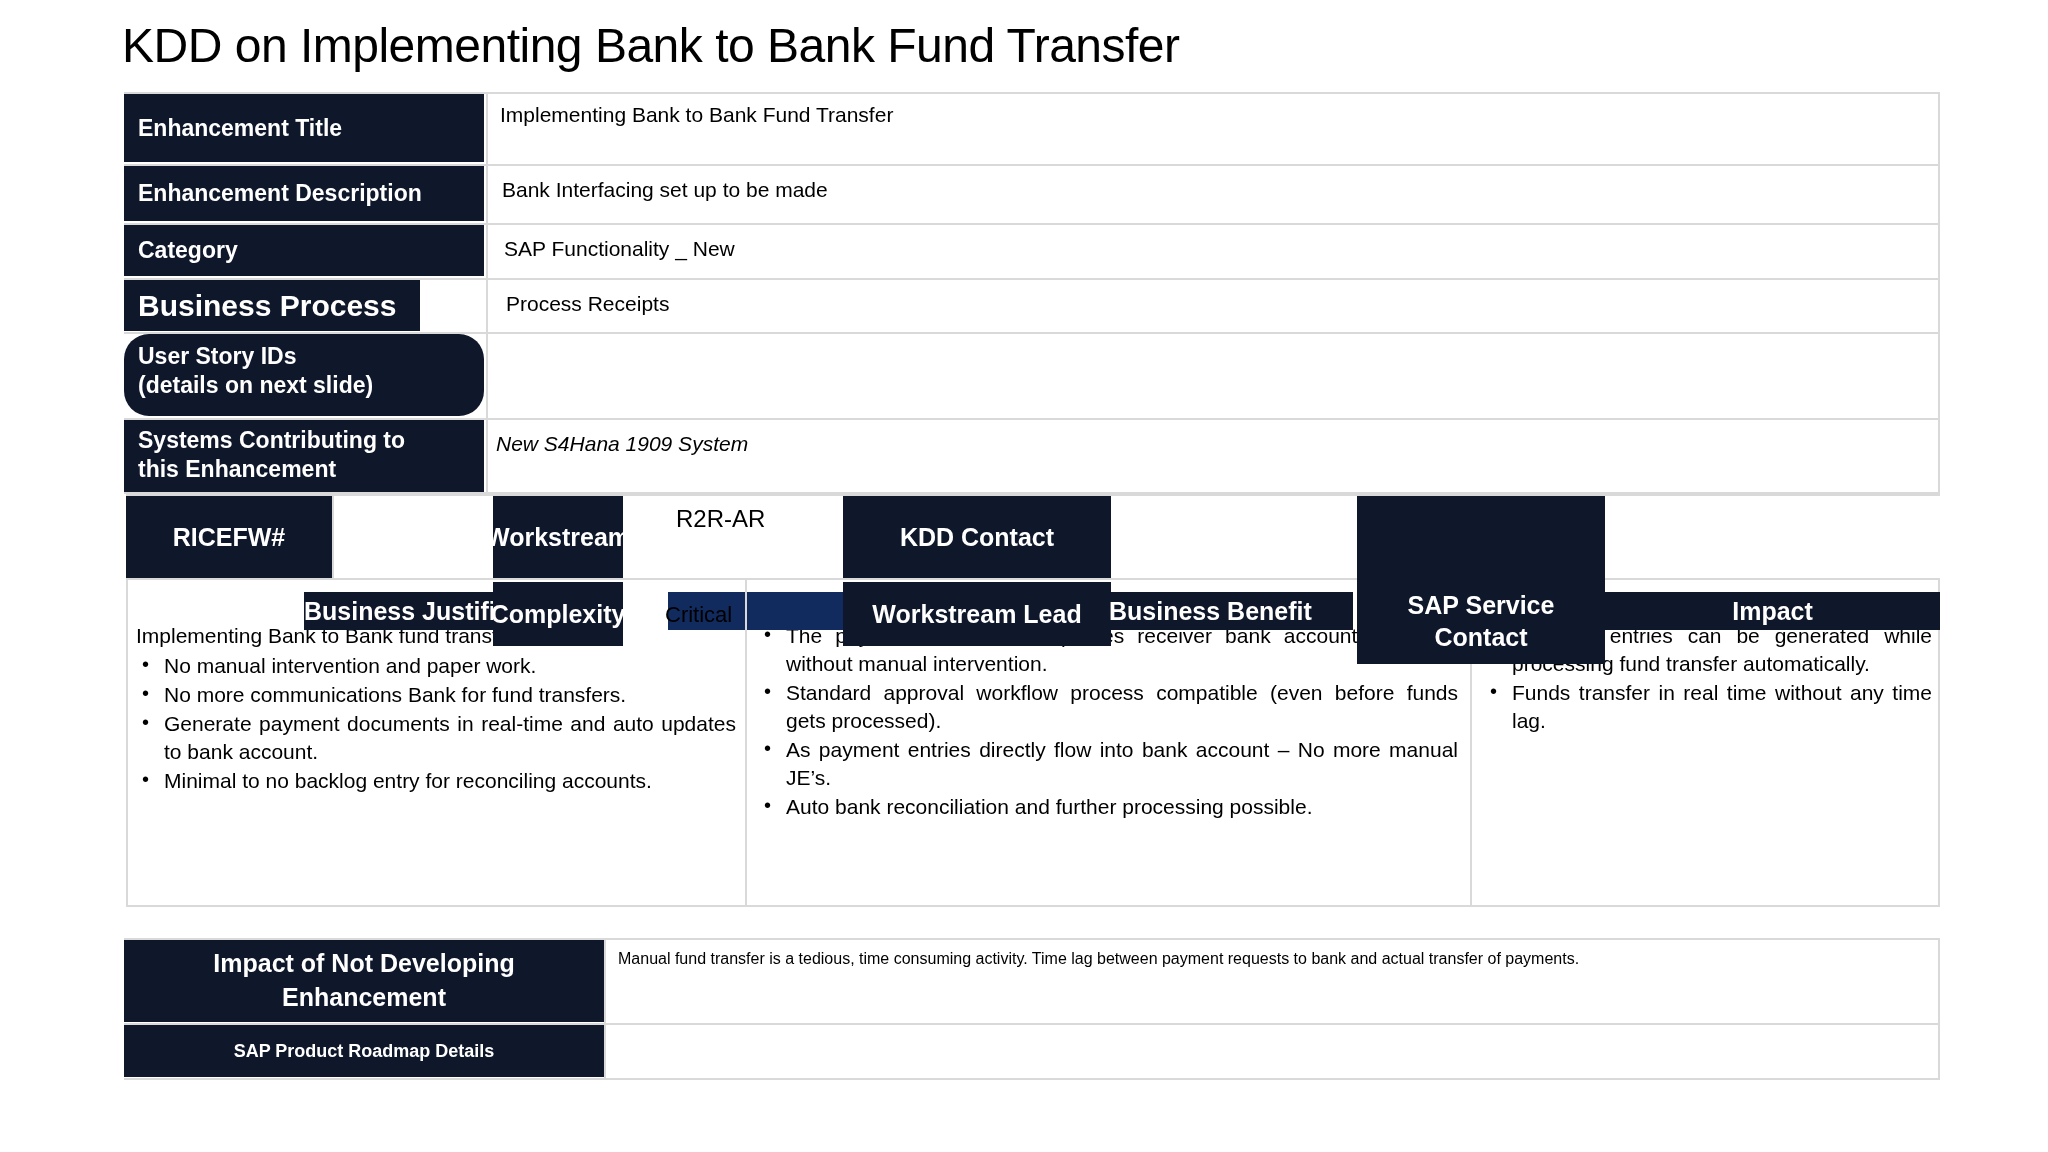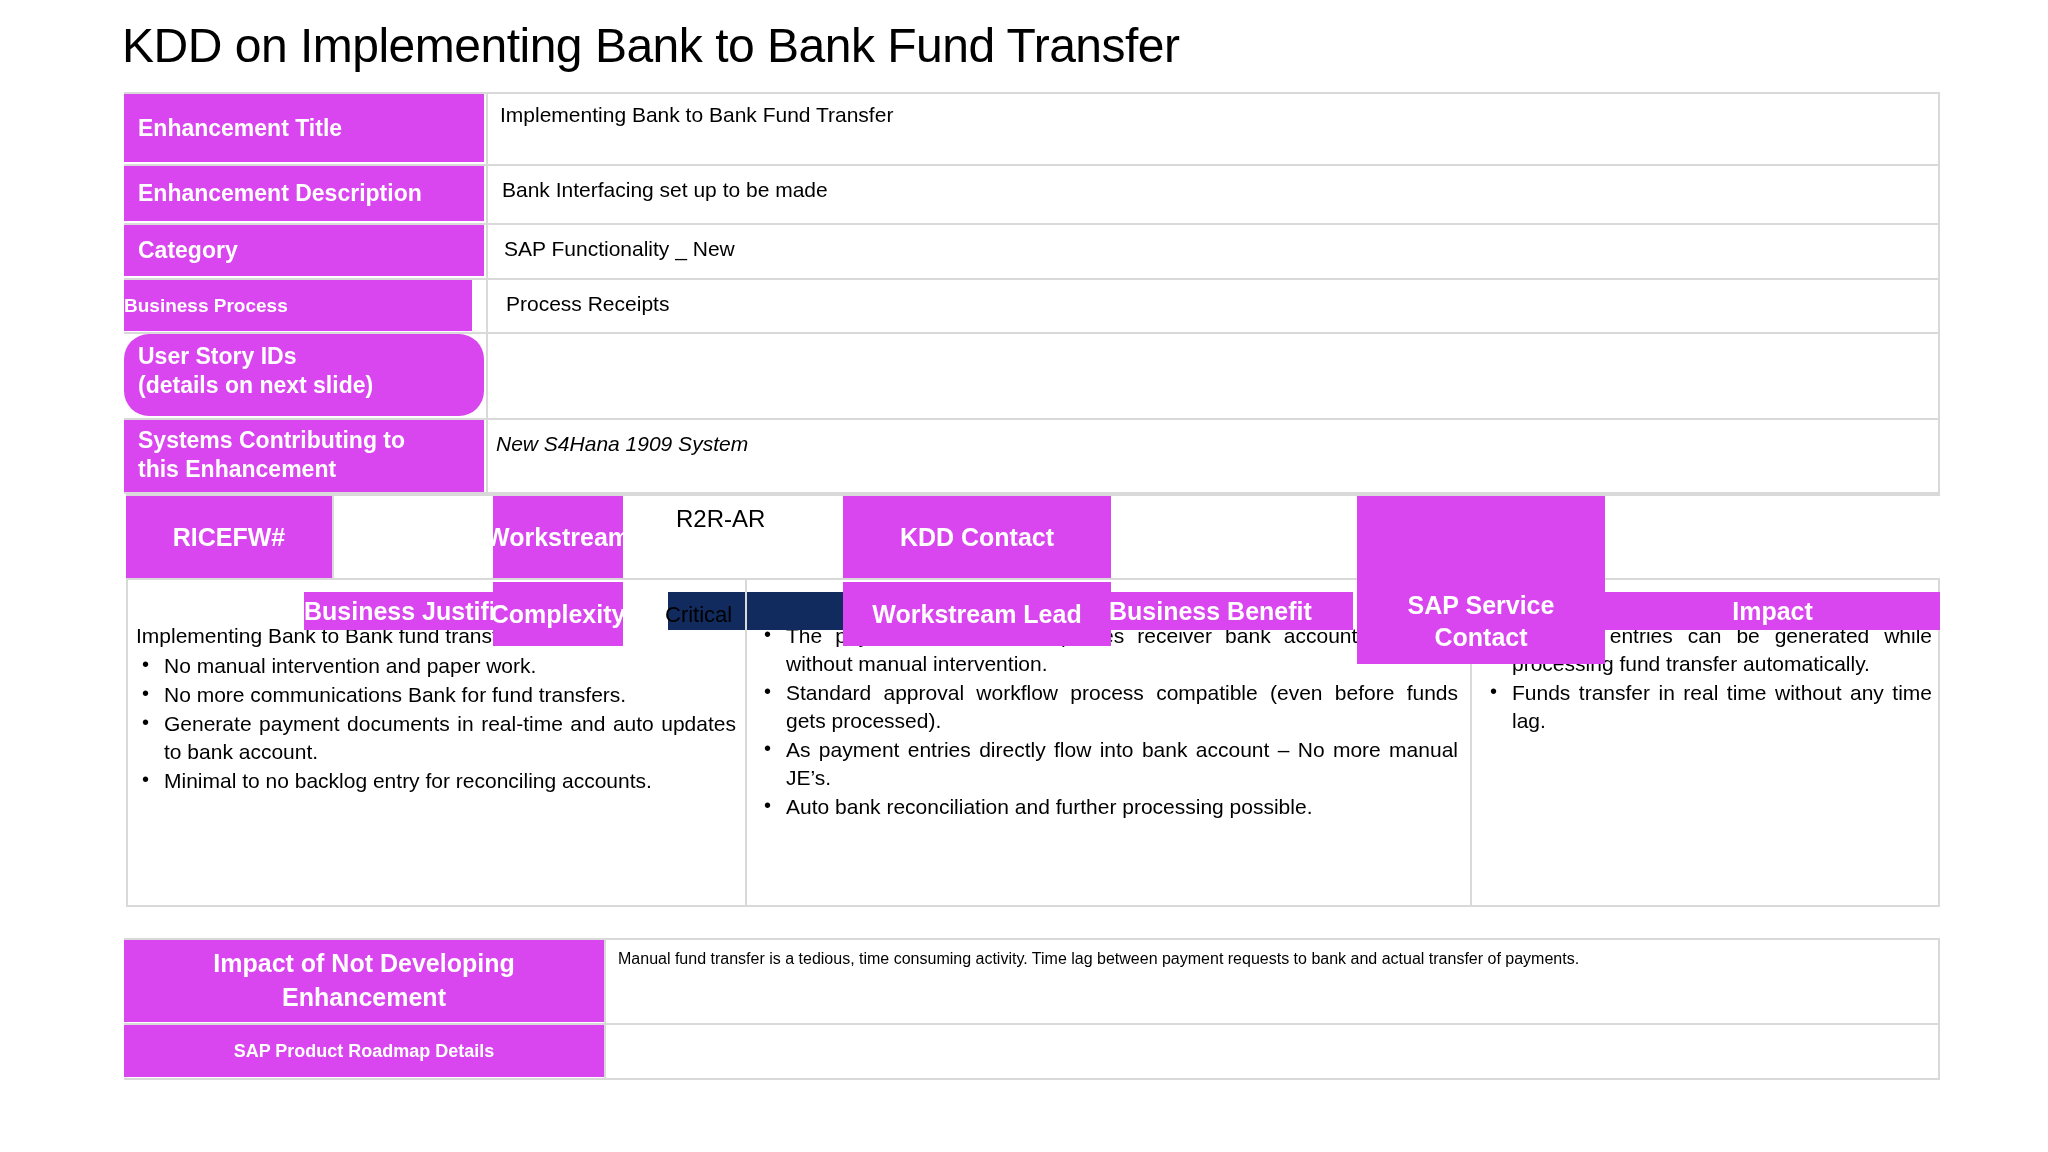--- a/index.html
+++ b/index.html
@@ -13,21 +13,21 @@
   .slide{position:absolute;left:0;top:0;width:2048px;height:1152px;}
 
   
   .slide-title{
     position:absolute;left:122px;top:18px;width:1400px;
     font-size:48px;font-weight:400;color:#000000;
     letter-spacing:-0.5px;white-space:nowrap;
   }
 
   
-  .navy{background:#d946ef;color:#ffffff;}
+  .navy{background:#0f172a;color:#ffffff;}
   .hdr{
     display:flex;align-items:center;
     font-weight:bold;
   }
   .hdr-c{justify-content:center;text-align:center;}
   .hdr-l{justify-content:flex-start;}
   .cellbox{position:absolute;box-sizing:border-box;}
   .gridline{position:absolute;background:#D9D9D9;}
   .val{
     position:absolute;color:#000000;font-size:21px;line-height:1.3;
@@ -67,21 +67,21 @@
 
   <div class="cellbox navy hdr hdr-l" style="left:124px;top:94px;width:360px;height:68px;padding-left:14px;font-size:23px;">Enhancement Title</div>
   <div class="val" style="left:500px;top:101px;width:1420px;">Implementing Bank to Bank Fund Transfer</div>
 
   <div class="cellbox navy hdr hdr-l" style="left:124px;top:166px;width:360px;height:55px;padding-left:14px;font-size:23px;">Enhancement Description</div>
   <div class="val" style="left:502px;top:176px;width:1420px;">Bank Interfacing set up to be made</div>
 
   <div class="cellbox navy hdr hdr-l" style="left:124px;top:225px;width:360px;height:51px;padding-left:14px;font-size:23px;">Category</div>
   <div class="val" style="left:504px;top:235px;width:1420px;">SAP Functionality _ New</div>
 
-  <div class="cellbox navy hdr hdr-l" style="left:124px;top:280px;width:348px;height:51px;font-size:19px;">Business Process</div>
+  <div class="cellbox navy hdr hdr-l" style="left:124px;top:280px;width:296px;height:51px;padding-left:14px;font-size:30px;">Business Process</div>
   <div class="val" style="left:506px;top:290px;width:1420px;">Process Receipts</div>
 
   <div class="cellbox navy" style="left:124px;top:334px;width:360px;height:82px;padding:8px 0 0 14px;font-size:23px;font-weight:bold;line-height:1.28;border-radius:25px;">
     <div>User Story IDs</div>
     <div>(details on next slide)</div>
   </div>
 
   <div class="cellbox navy" style="left:124px;top:420px;width:360px;height:72px;padding:6px 0 0 14px;font-size:23px;font-weight:bold;line-height:1.28;">
     <div>Systems Contributing to</div>
     <div>this Enhancement</div>

